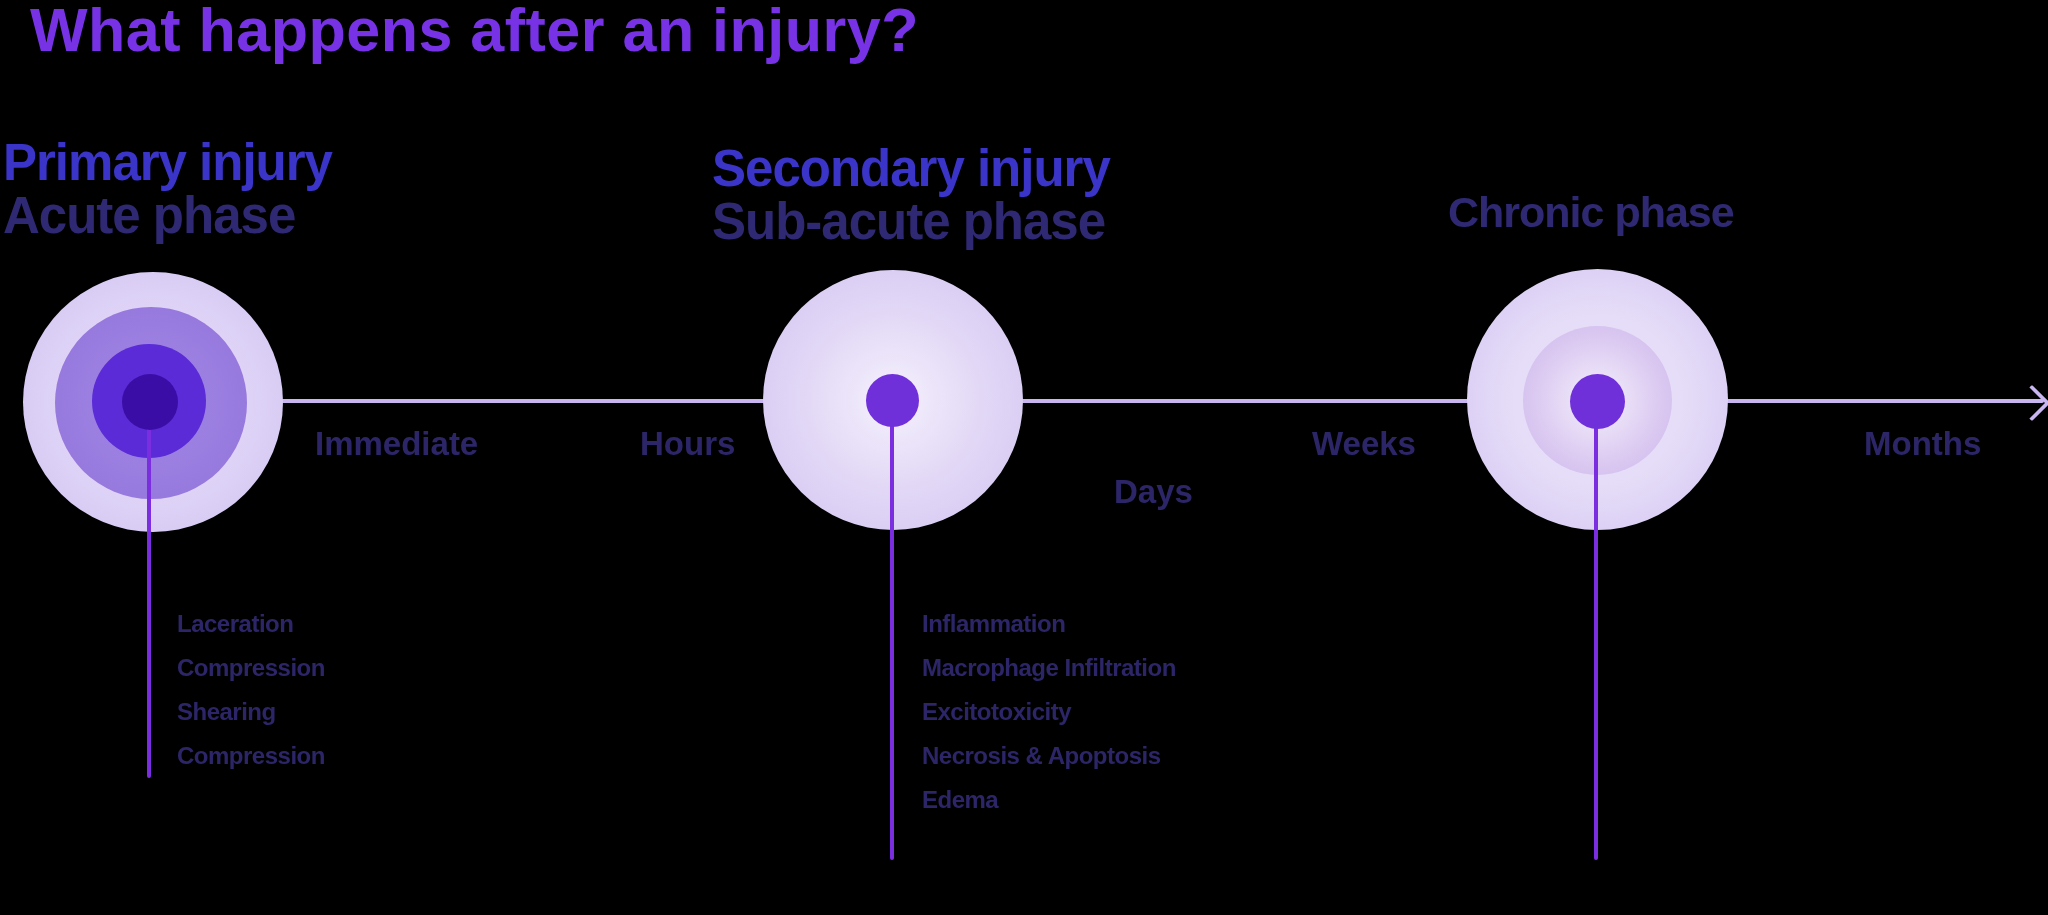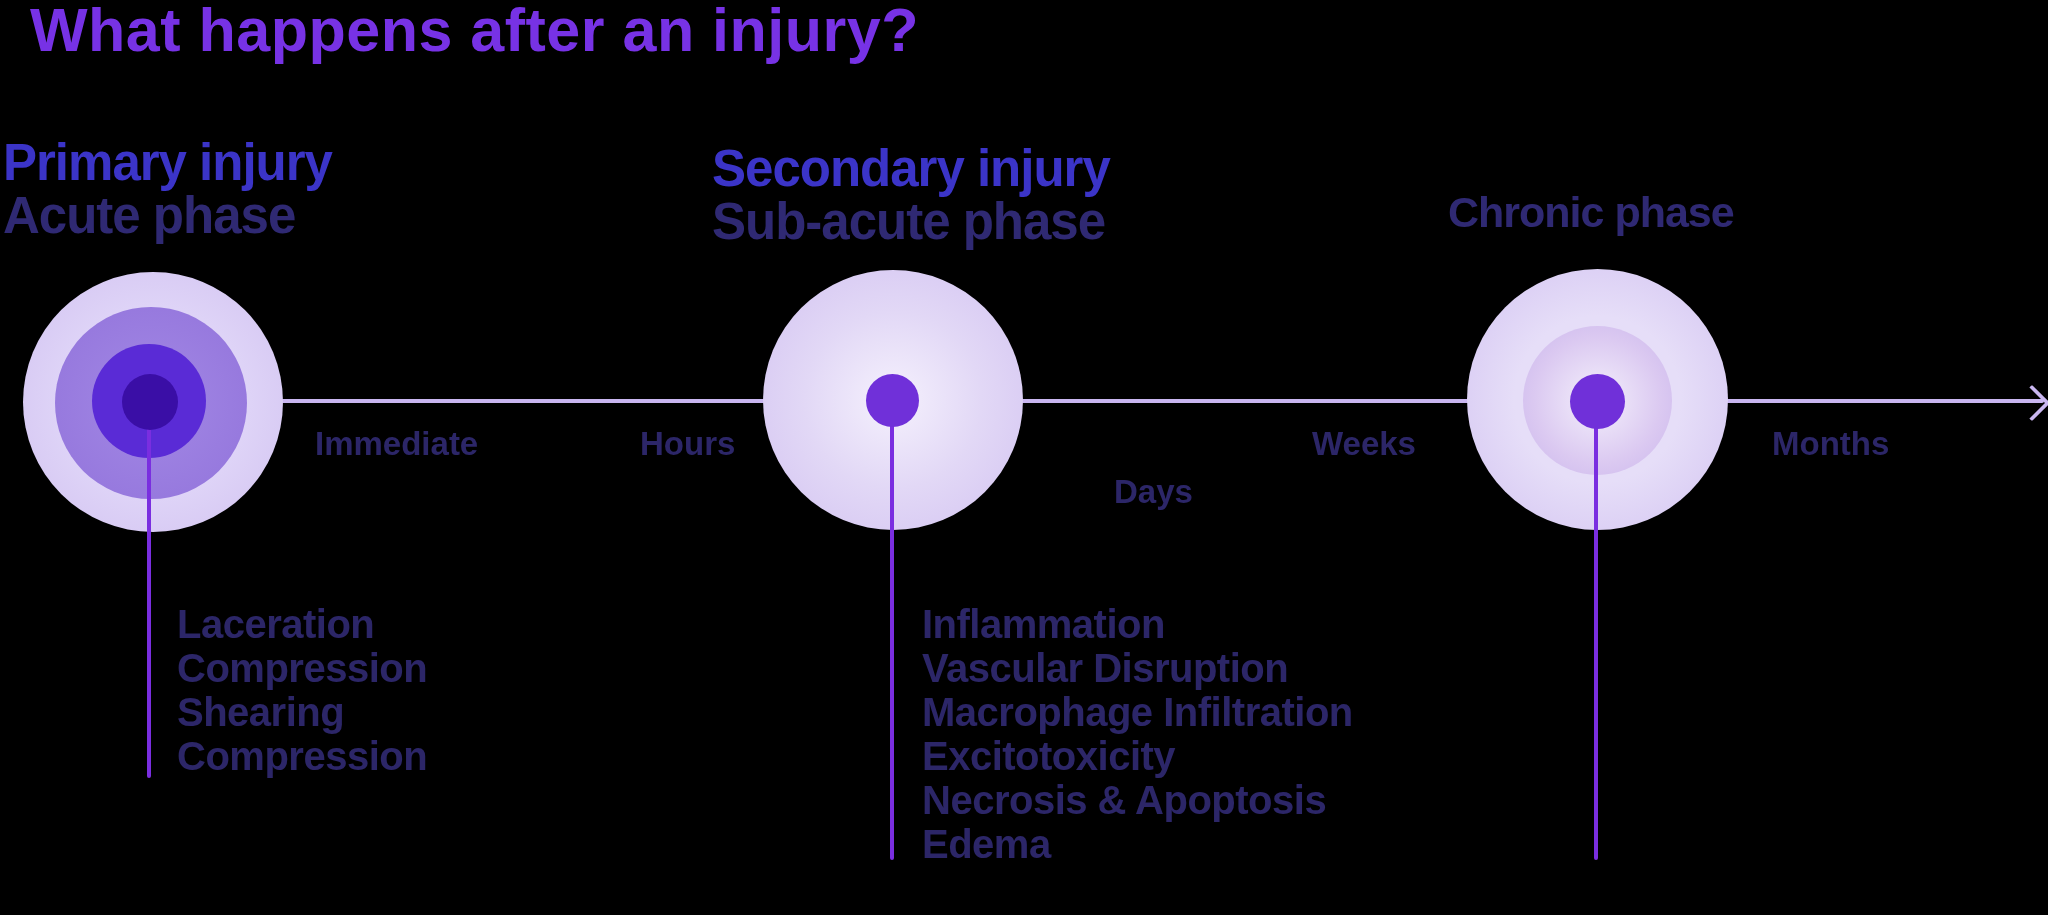--- a/index.html
+++ b/index.html
@@ -65,21 +65,21 @@
     top: 425px;
     font-size: 33px;
     font-weight: 700;
     color: #2C2668;
     white-space: nowrap;
   }
   .lbl-immediate { left: 315px; }
   .lbl-hours     { left: 640px; }
   .lbl-days      { left: 1114px; margin-top: 48px; }
   .lbl-weeks     { left: 1312px; }
-  .lbl-months    { left: 1772px; }
+  .lbl-months    { left: 1864px; }
 
   .circle { border-radius: 50%; }
 
   
   .p1-outer {
     left: 23px; top: 272px; width: 260px; height: 260px;
     background: radial-gradient(circle, #E0D6F8 45%, #D1C1F0 100%);
   }
   .p1-ring2 {
     left: 55px; top: 307px; width: 192px; height: 192px;
@@ -124,21 +124,21 @@
     background: #7A2EE0;
     border-radius: 2px;
   }
   .drop-1 { left: 147px;  top: 402px; height: 376px; }
   .drop-2 { left: 890px;  top: 401px; height: 459px; }
   .drop-3 { left: 1594px; top: 401px; height: 459px; }
 
   
   .item-list {
     top: 602px;
-    font-size: 40px;
+    font-size: 24px;
     font-weight: 700;
     letter-spacing: -0.5px;
     line-height: 44px;
     color: #2C2668;
     white-space: nowrap;
   }
   .list-1 { left: 177px; }
   .list-2 { left: 922px; }
   .list-3 { left: 1625px; }
 </style>
@@ -187,20 +187,19 @@
   </div>
 
   <div class="abs item-list list-1">
     <div>Laceration</div>
     <div>Compression</div>
     <div>Shearing</div>
     <div>Compression</div>
   </div>
   <div class="abs item-list list-2">
     <div>Inflammation</div>
-    <div>Vascular Disruption</div>
     <div>Macrophage Infiltration</div>
     <div>Excitotoxicity</div>
     <div>Necrosis &amp; Apoptosis</div>
     <div>Edema</div>
   </div>
 
 </div>
 
 </body></html>

